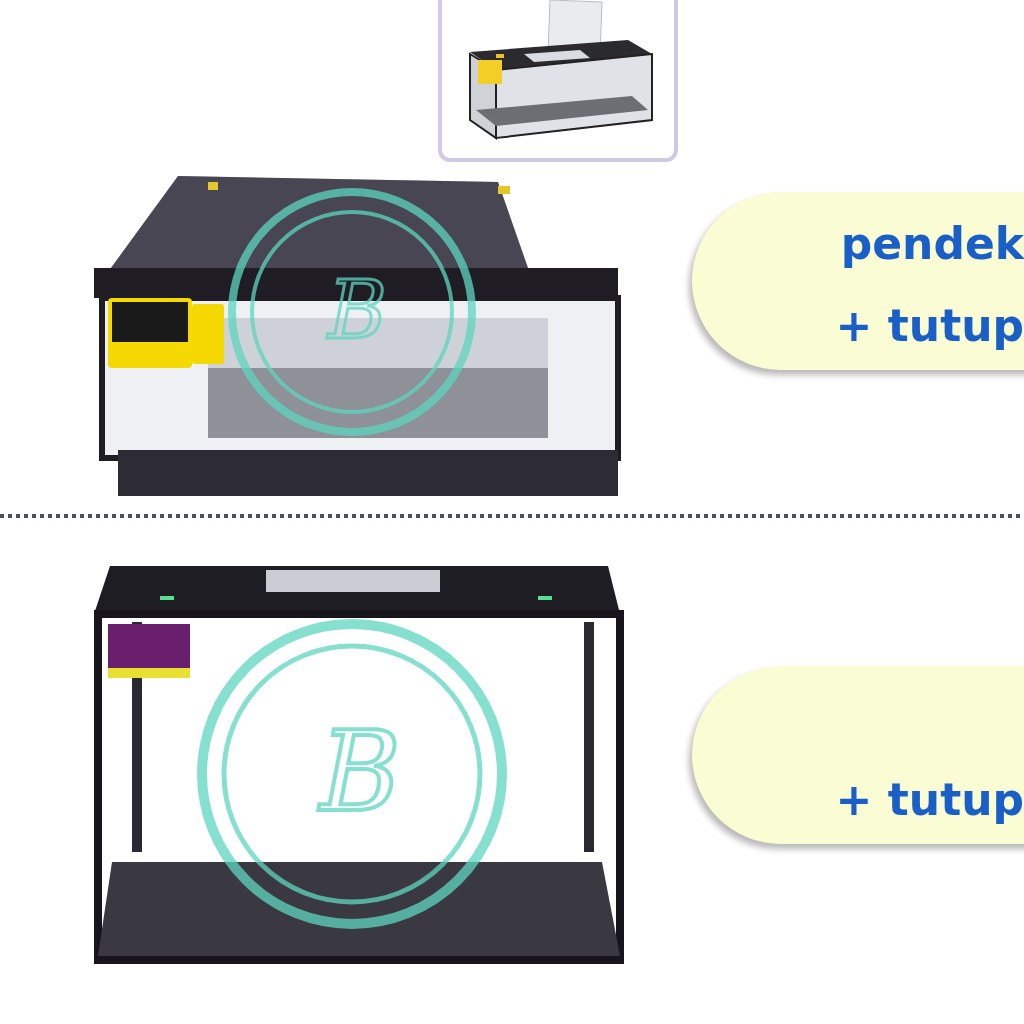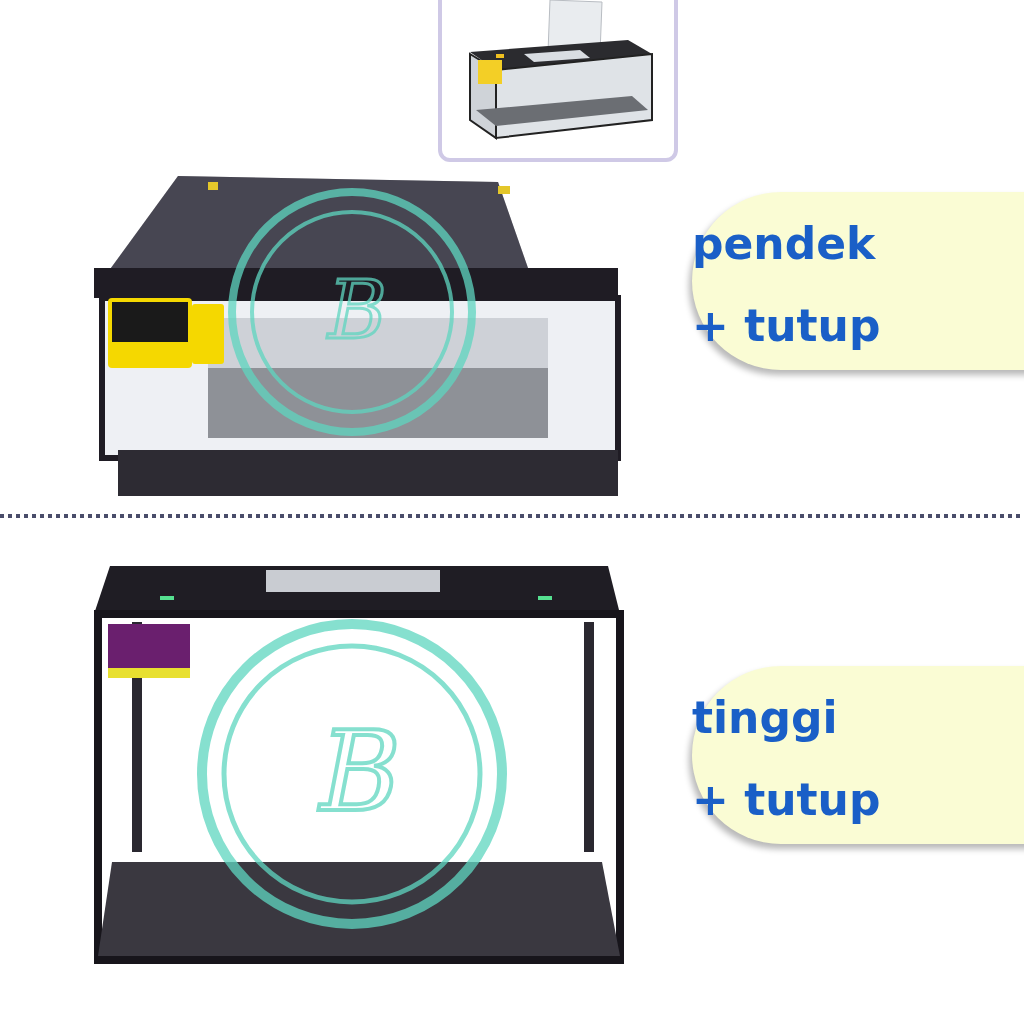--- a/index.html
+++ b/index.html
@@ -22,21 +22,21 @@
     background-image: repeating-linear-gradient(90deg, #4a4d6a 0 4px, transparent 4px 8px);
   }
 
   
   .pill {
     position: absolute; left: 692px; width: 360px; height: 178px;
     background: #fafcd4; border-radius: 89px 0 0 89px;
     box-shadow: -3px 5px 6px rgba(0,0,0,0.28);
   }
   .pill-text {
-    position: absolute; left: 0; width: 332px; text-align: left;
+    position: absolute; left: 0; width: 332px; text-align: right;
     color: #1a5fc7; font-family: "DejaVu Sans", sans-serif; font-weight: bold;
     font-size: 44px; line-height: 52px;
   }
   .pill-line1 { top: 26px; }
   .pill-line2 { top: 108px; }
 
   
   .tank-area { position: absolute; }
 </style>
 </head>
@@ -119,15 +119,14 @@
 
     <g opacity="0.75" stroke="#5ed6c0" fill="none" stroke-width="10">
       <circle cx="264" cy="212" r="150"></circle>
       <circle cx="264" cy="212" r="128" stroke-width="5"></circle>
       <text x="232" y="248" font-size="110" fill="none" stroke="#5ed6c0" stroke-width="4" font-family="DejaVu Serif, serif" font-style="italic">B</text>
     </g>
   </svg>
 </div>
 
 <div class="pill" style="top:666px;">
-  <div class="pill-text pill-line1">tinggi</div>
   <div class="pill-text pill-line2">+ tutup</div>
 </div>
 
 </body></html>

